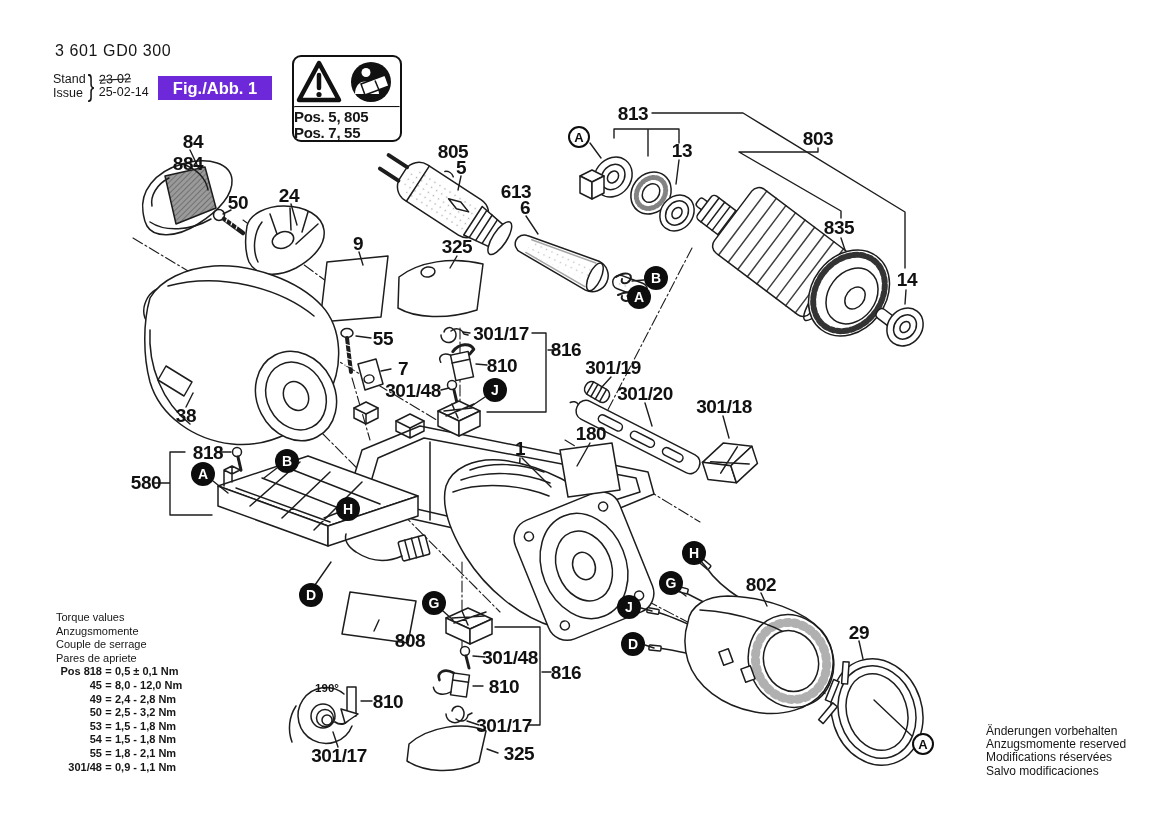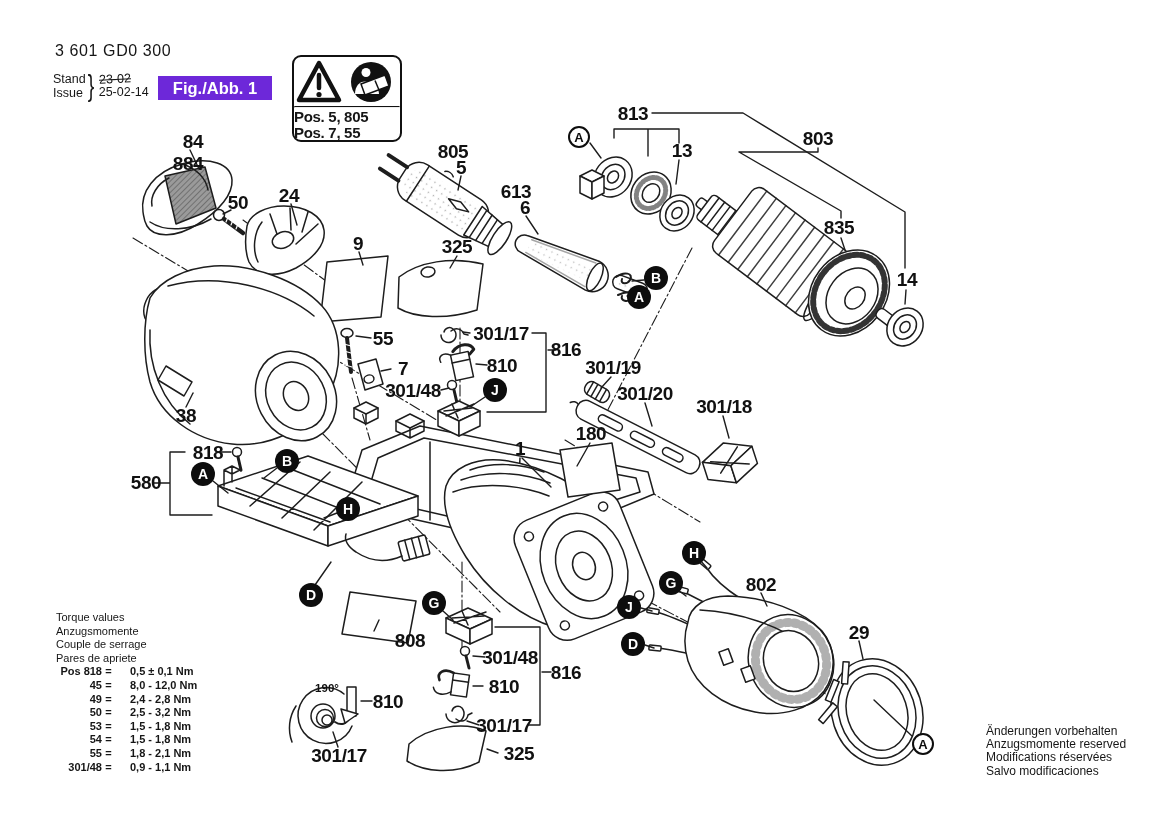--- a/index.html
+++ b/index.html
@@ -28,21 +28,21 @@
   .marker{position:absolute;transform:translate(-50%,-50%);border-radius:50%;display:flex;
           align-items:center;justify-content:center;font-weight:700;box-sizing:border-box;}
   .marker.filled{width:24px;height:24px;background:#0d0d0d;color:#fff;font-size:14px;}
   .marker.outlined{width:22px;height:22px;background:#fff;border:2.3px solid #0d0d0d;color:#0d0d0d;font-size:13px;}
   
   .torque{position:absolute;left:56px;top:611px;font-size:11px;line-height:13.6px;}
   .tq-title{font-weight:400;}
   .tq-row{white-space:nowrap;}
   .tq-pos{display:inline-block;width:46px;text-align:right;font-weight:700;}
   .tq-eq{display:inline-block;width:13px;text-align:center;font-weight:700;}
-  .tq-val{font-weight:700;margin-left:15px;}
+  .tq-val{font-weight:700;}
   
   .footer-notes{position:absolute;left:986px;top:725px;font-size:12px;line-height:13.2px;}
 </style>
 </head>
 <body>
 
 <div class="stage" id="stage">
 
   <svg class="art" width="1169" height="826" viewBox="0 0 1169 826" fill="none" stroke="#1d1d1d" stroke-width="1.5" stroke-linecap="round" stroke-linejoin="round">
     <defs>

